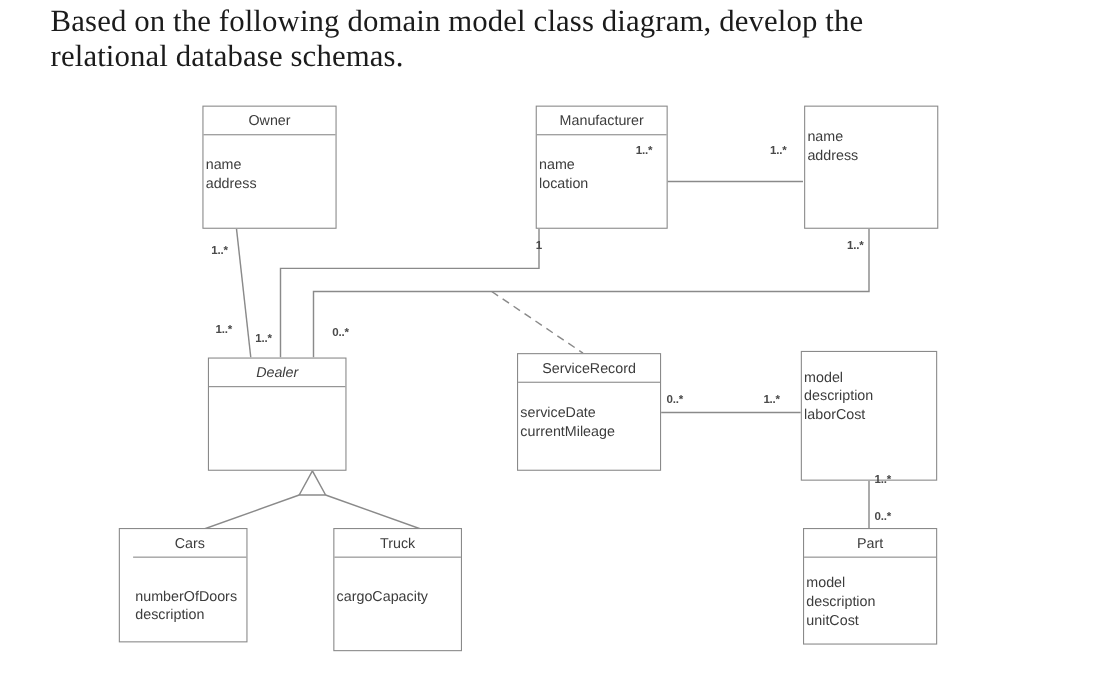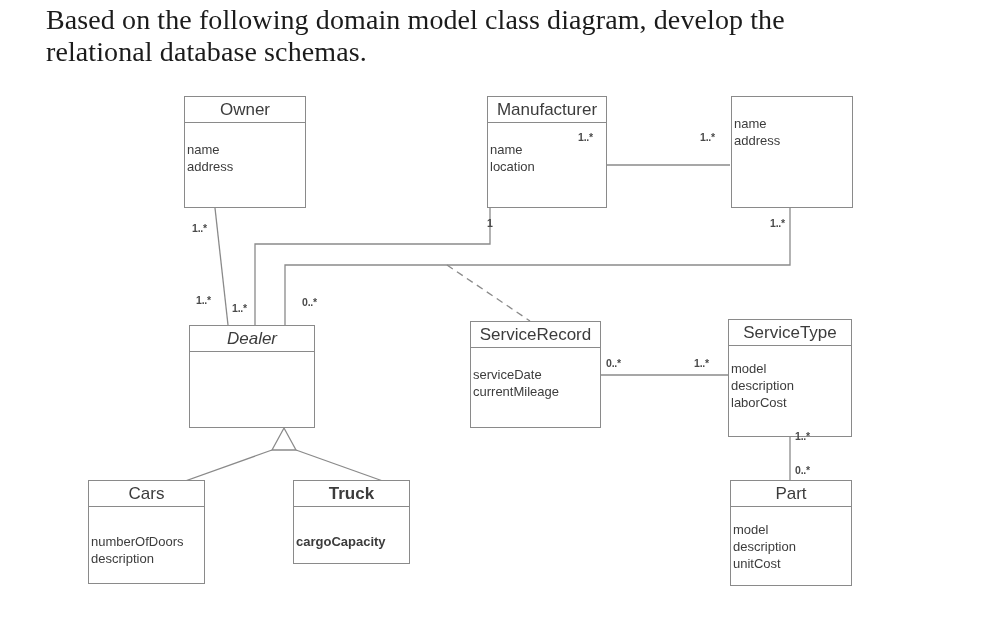--- a/index.html
+++ b/index.html
@@ -51,21 +51,21 @@
     border: 1px solid #8a8a8a;
     background: #ffffff;
     z-index: 5;
   }
   .uml-name {
     box-sizing: border-box;
     height: 26px;
     line-height: 25px;
     text-align: center;
     border-bottom: 1px solid #8a8a8a;
-    font-size: 17px;
+    font-size: 13px;
     color: #3c3c3c;
     white-space: nowrap;
     overflow: hidden;
   }
   .uml-class.abstract .uml-name {
     font-style: italic;
   }
   .uml-attrs {
     box-sizing: border-box;
     padding: 18px 0 0 2px;
@@ -173,37 +173,36 @@
 
   <div class="uml-class" style="left:470px; top:243px; width:131px; height:107px;">
     <div class="uml-name">ServiceRecord</div>
     <div class="uml-attrs">
       <div>serviceDate</div>
       <div>currentMileage</div>
     </div>
   </div>
 
   <div class="uml-class" style="left:728px; top:241px; width:124px; height:118px;">
-    <div class="uml-name">ServiceType</div>
     <div class="uml-attrs pad-sm">
       <div>model</div>
       <div>description</div>
       <div>laborCost</div>
     </div>
   </div>
 
-  <div class="uml-class" style="left:88px; top:402px; width:117px; height:104px;">
+  <div class="uml-class" style="left:108px; top:402px; width:117px; height:104px;padding-left:12px;">
     <div class="uml-name">Cars</div>
     <div class="uml-attrs pad-lg">
       <div>numberOfDoors</div>
       <div>description</div>
     </div>
   </div>
 
-  <div class="uml-class" style="left:293px; top:402px; width:117px; height:84px;font-weight:bold;">
+  <div class="uml-class" style="left:303px; top:402px; width:117px; height:112px;">
     <div class="uml-name">Truck</div>
     <div class="uml-attrs pad-lg">
       <div>cargoCapacity</div>
     </div>
   </div>
 
   <div class="uml-class" style="left:730px; top:402px; width:122px; height:106px;">
     <div class="uml-name">Part</div>
     <div class="uml-attrs pad-sm">
       <div>model</div>

